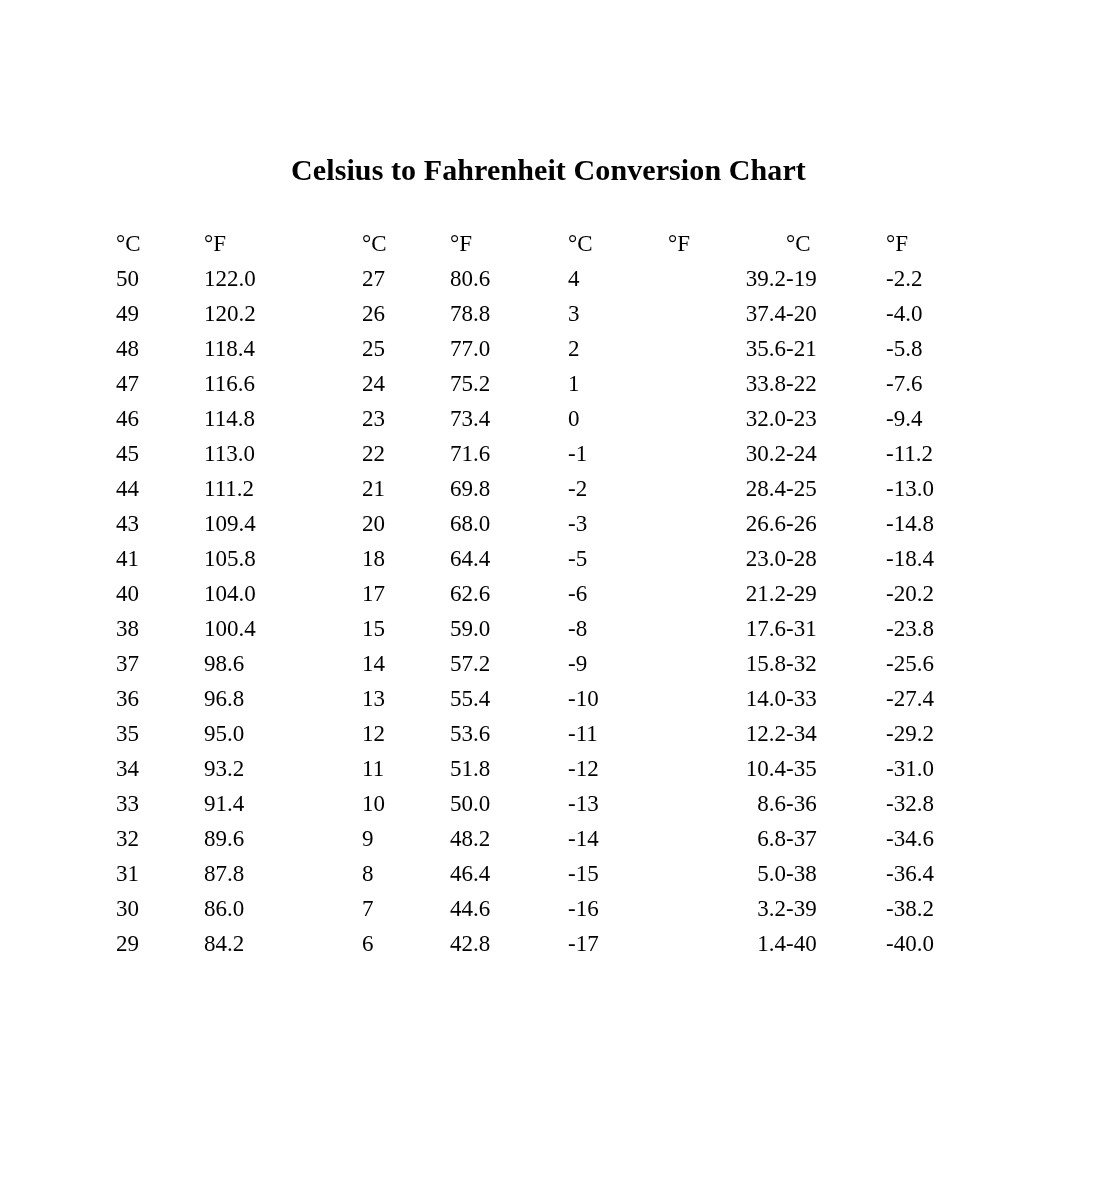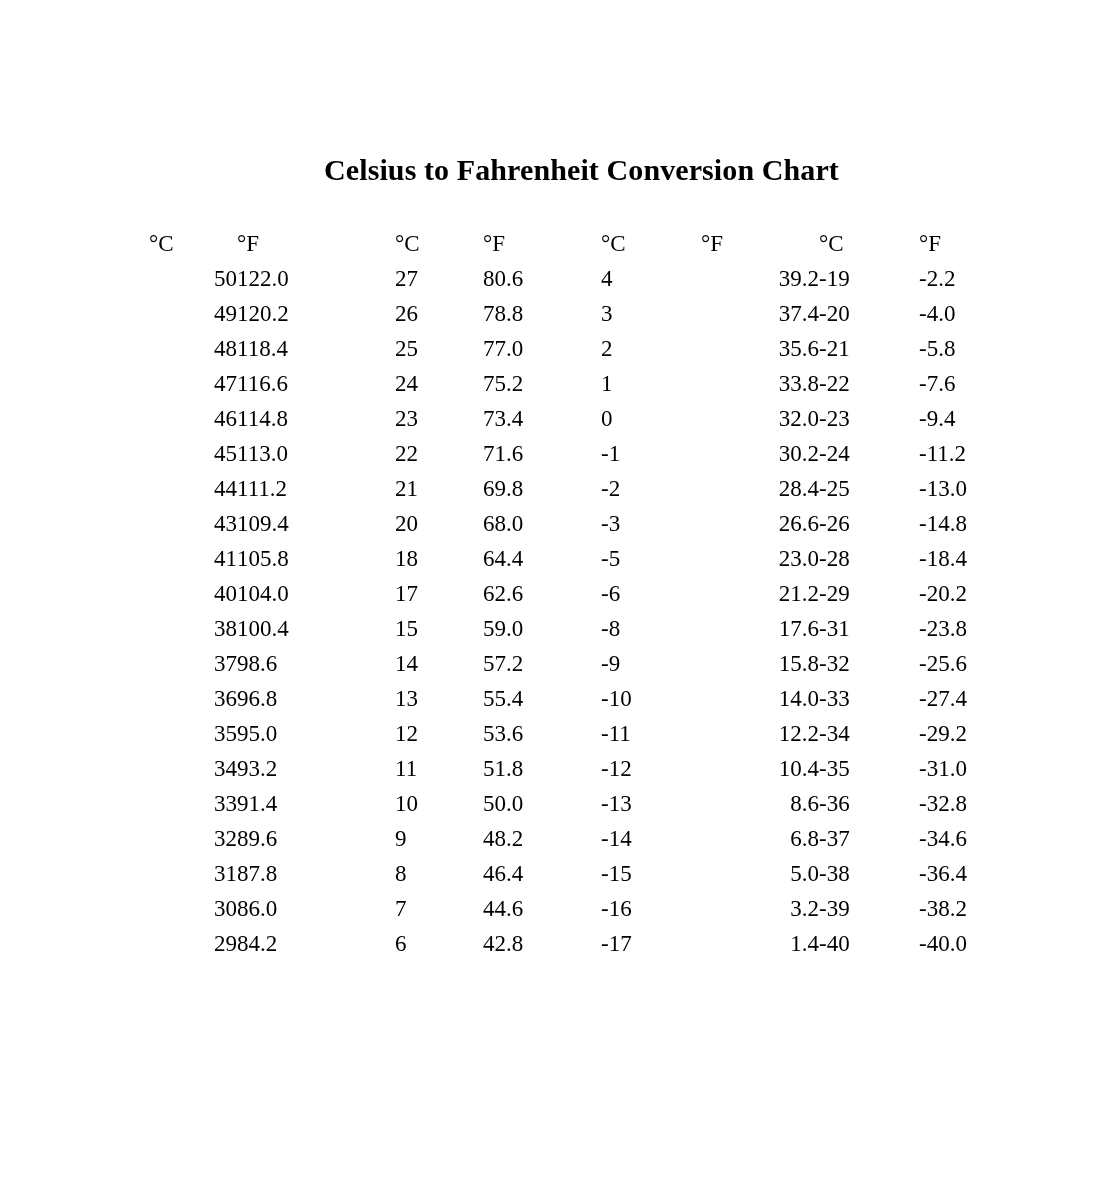--- a/index.html
+++ b/index.html
@@ -12,21 +12,20 @@
     height: 1203px;
     font-family: "Liberation Serif", "DejaVu Serif", serif;
     color: #000000;
     overflow: hidden;
   }
   .page {
     position: relative;
     width: 902px;
     height: 1203px;
     box-sizing: border-box;
-    margin-left: 33px;
   }
   .title {
     position: absolute;
     left: 0;
     top: 152px;
     width: 1097px;
     text-align: center;
     font-size: 30px;
     font-weight: bold;
     letter-spacing: 0.1px;
@@ -48,21 +47,21 @@
   table.conv td {
     padding: 0;
     margin: 0;
     font-weight: normal;
     height: 35px;
     vertical-align: top;
     white-space: nowrap;
   }
 
   
-  .blk1-c { width: 88px; text-align: right; }
+  .blk1-c { width: 88px; }
   .blk1-f { width: 158px; }
   .blk2-c { width: 88px; }
   .blk2-f { width: 118px; }
   .blk3-c { width: 100px; }
   .blk3-f { width: 118px; text-align: right; }
   .blk4-c { width: 100px; }
   .blk4-f { width: 100px; }
 
   .hdr { text-align: left; }
 </style>

